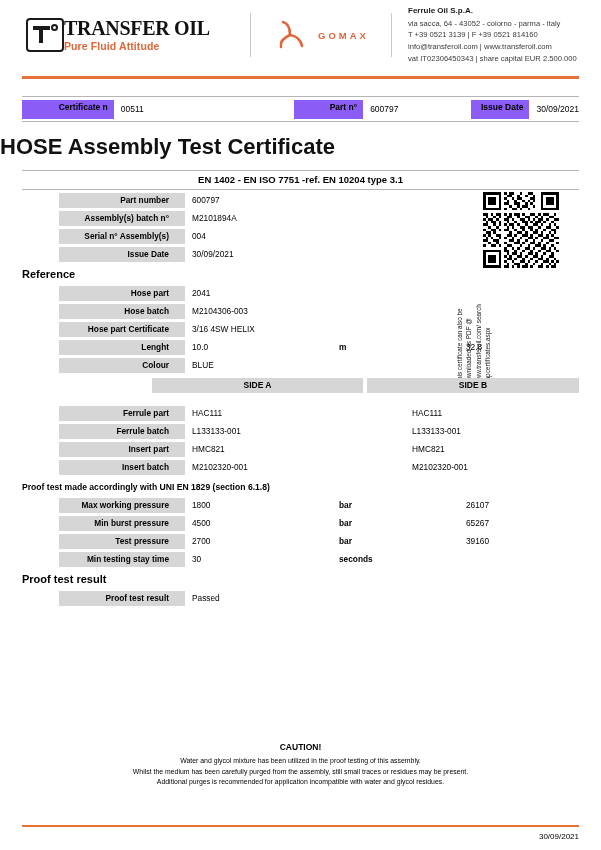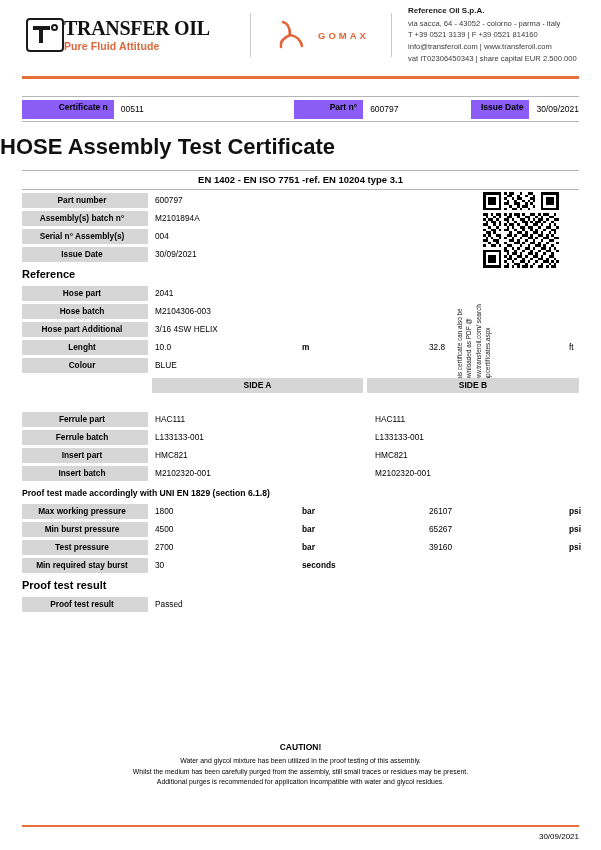--- a/index.html
+++ b/index.html
@@ -167,45 +167,46 @@
     align-items: center;
     height: 16px;
     margin-bottom: 2px;
     font-size: 8.3px;
   }
   .lbl {
     width: 126px;
     background: #d6d6d6;
     height: 15px;
     line-height: 15px;
-    text-align: center;
-    padding-right: 6px;
+    text-align: right;
+    padding-right: 16px;
     box-sizing: border-box;
     font-weight: bold;
     flex: 0 0 auto;
+    margin-left: 37px;
   }
   .val {
     padding-left: 7px;
     flex: 0 0 auto;
   }
   .val-wide { width: 140px; }
   .unit { width: 120px; font-weight: bold; padding-left: 7px; flex: 0 0 auto; }
   .unit-n { width: 45px; padding-left: 0; font-weight: normal; flex: 0 0 auto; }
 
   .section-head {
     font-size: 11px;
     font-weight: bold;
     margin: 6px 0 5px 0;
   }
 
   
   .sides-head {
     display: flex;
     height: 15px;
-    margin-bottom: 18px;
+    margin-bottom: 12px;
     font-size: 8.5px;
     font-weight: bold;
   }
   .sides-spacer { width: 130px; flex: 0 0 auto; }
   .side-cell {
     background: #d6d6d6;
     line-height: 15px;
     text-align: center;
     flex: 0 0 auto;
   }
@@ -302,21 +303,21 @@
           <path d="M17 16 C10 19, 7 23, 8 28"></path>
           <path d="M17 16 C24 17, 28 22, 29 27"></path>
         </g>
       </svg>
       <div class="gomax-word">GOMAX</div>
     </div>
 
     <div class="divider-v"></div>
 
     <div class="addr-block">
-      <div class="name">Reference Oil S.p.A.</div>
+      <div class="name">Ferrule Oil S.p.A.</div>
       <div>via sacca, 64 - 43052 - colorno - parma - italy</div>
       <div>T +39 0521 3139  |  F +39 0521 814160</div>
       <div>info@transferoil.com | www.transferoil.com</div>
       <div>vat IT02306450343 | share capital EUR 2.500.000</div>
     </div>
   </div>
 
   <div class="orange-rule"></div>
 
   <div class="cert-bar">
@@ -600,21 +601,21 @@
     <div>
       <div class="row">
         <div class="lbl">Hose part</div>
         <div class="val">2041</div>
       </div>
       <div class="row">
         <div class="lbl">Hose batch</div>
         <div class="val">M2104306-003</div>
       </div>
       <div class="row">
-        <div class="lbl">Hose part Additional</div>
+        <div class="lbl">Hose part Certificate</div>
         <div class="val">3/16  4SW HELIX</div>
       </div>
       <div class="row">
         <div class="lbl">Lenght</div>
         <div class="val val-wide">10.0</div>
         <div class="unit">m</div>
         <div class="val val-wide">32.8</div>
         <div class="unit-n">ft</div>
       </div>
       <div class="row">
@@ -669,21 +670,21 @@
         <div class="unit-n" style="font-weight:bold">psi</div>
       </div>
       <div class="row">
         <div class="lbl">Test pressure</div>
         <div class="val val-wide">2700</div>
         <div class="unit">bar</div>
         <div class="val val-wide">39160</div>
         <div class="unit-n" style="font-weight:bold">psi</div>
       </div>
       <div class="row">
-        <div class="lbl">Min required stay burst</div>
+        <div class="lbl">Min testing stay time</div>
         <div class="val val-wide">30</div>
         <div class="unit">seconds</div>
       </div>
     </div>
 
     <div class="section-head">Proof test result</div>
     <div class="row">
       <div class="lbl">Proof test result</div>
       <div class="val">Passed</div>
     </div>

